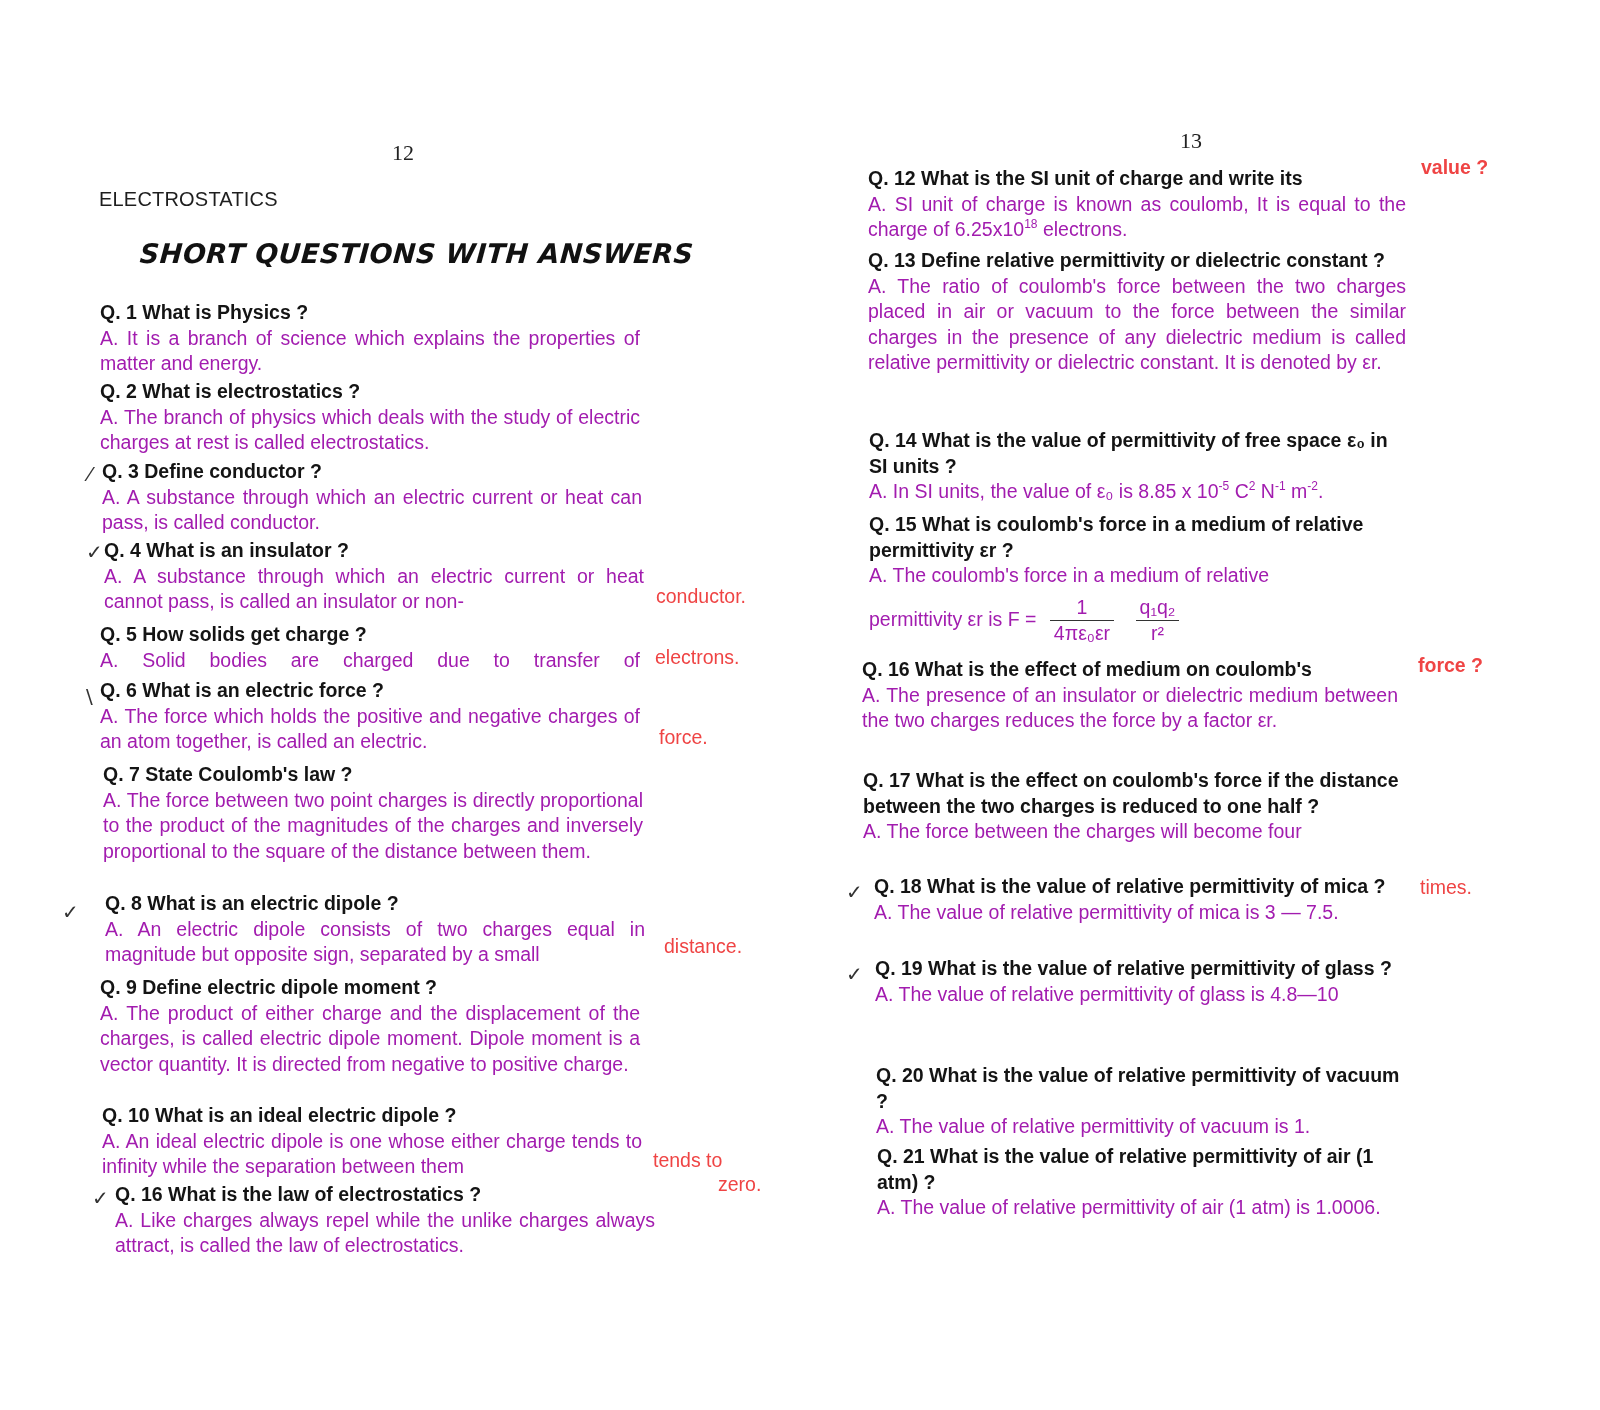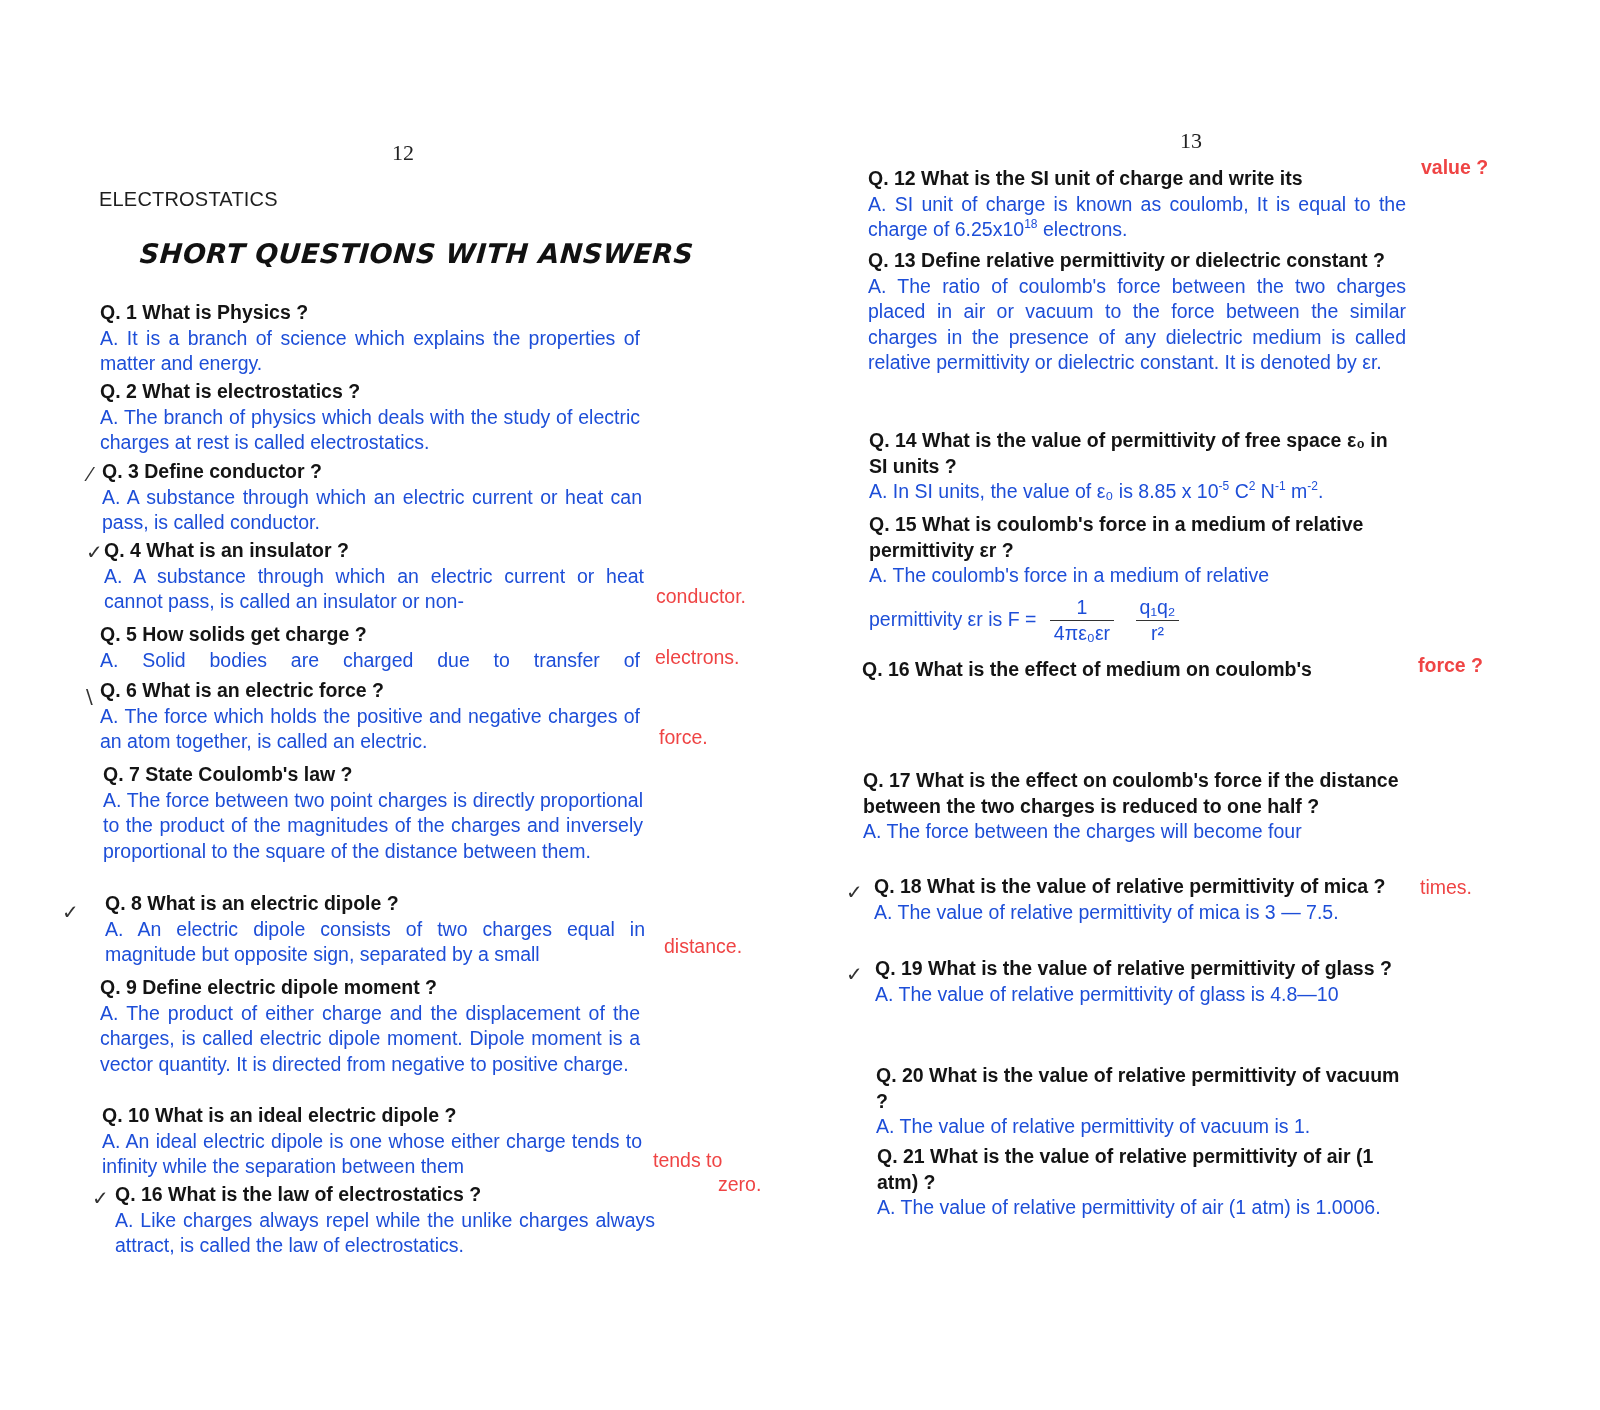--- a/index.html
+++ b/index.html
@@ -16,21 +16,21 @@
     position: absolute; left: 99px; top: 188px; font-size: 20px; color: #1e1e1e;
     letter-spacing: 0.2px;
   }
   .banner {
     position: absolute; left: 140px; top: 238px; font-size: 27px; font-weight: bold;
     font-style: italic; letter-spacing: 0.5px; color: #111;
     font-family: "DejaVu Sans", sans-serif; transform: skewX(-4deg);
   }
   .qa { position: absolute; font-size: 19.5px; line-height: 25.5px; }
   .q { font-weight: bold; color: #141414; }
-  .a { color: #1d4ed8; text-align: justify; }
+  .a { color: #a21caf; text-align: justify; }
   .trail { position: absolute; font-size: 19.5px; color: #ef4444; }
   sup { font-size: 12px; line-height: 0; vertical-align: 8px; }
   .frac { display: inline-block; vertical-align: middle; text-align: center; margin: 0 8px; }
   .frac .num { display: block; border-bottom: 1px solid #333; padding: 0 4px; }
   .frac .den { display: block; padding: 0 4px; }
   .tick { position: absolute; color: #333; font-size: 20px; font-family: "DejaVu Sans", sans-serif; }
 </style>
 </head>
 <body>
 
@@ -124,20 +124,21 @@
   <div class="a">A. The coulomb's force in a medium of relative</div>
   <div class="a" style="margin-top:6px;">
     <span>permittivity εr is F =</span>
     <span class="frac"><span class="num">1</span><span class="den">4πε₀εr</span></span>
     <span class="frac"><span class="num">q₁q₂</span><span class="den">r²</span></span>
   </div>
 </div>
 
 <div class="qa" style="left:862px; top:657px; width:536px;">
   <div class="q">Q. 16 What is the effect of medium on coulomb's</div>
+  <div class="a">A. The presence of an insulator or dielectric medium between the two charges reduces the force by a factor εr.</div>
 </div>
 <div class="trail" style="left:1418px; top:654px; font-weight:bold;">force ?</div>
 
 <div class="qa" style="left:863px; top:768px; width:536px;">
   <div class="q">Q. 17 What is the effect on coulomb's force if the distance between the two charges is reduced to one half ?</div>
   <div class="a">A. The force between the charges will become four</div>
 </div>
 <div class="trail" style="left:1420px; top:843px;margin-top:33px;">times.</div>
 
 <span class="tick" style="left:846px; top:880px;">✓</span>

